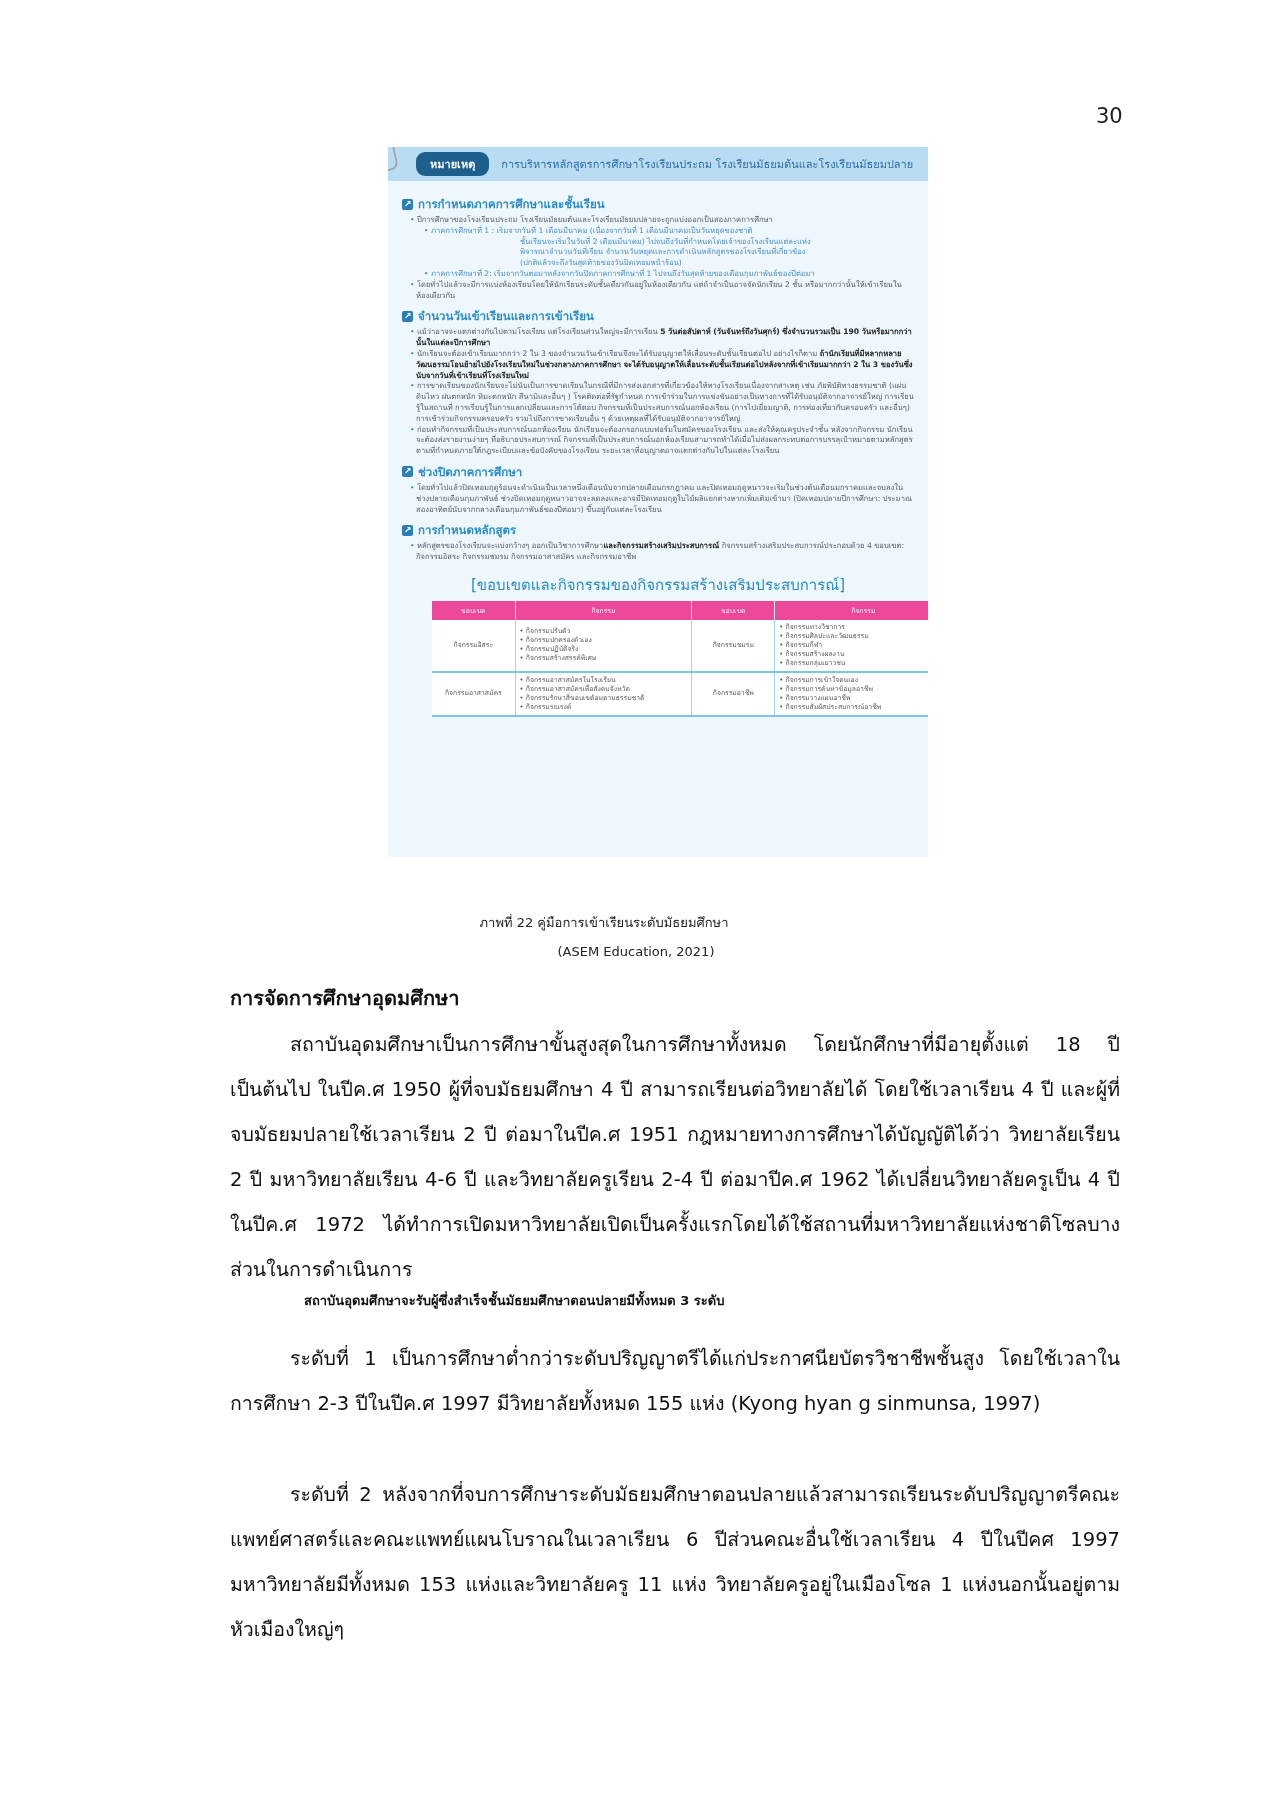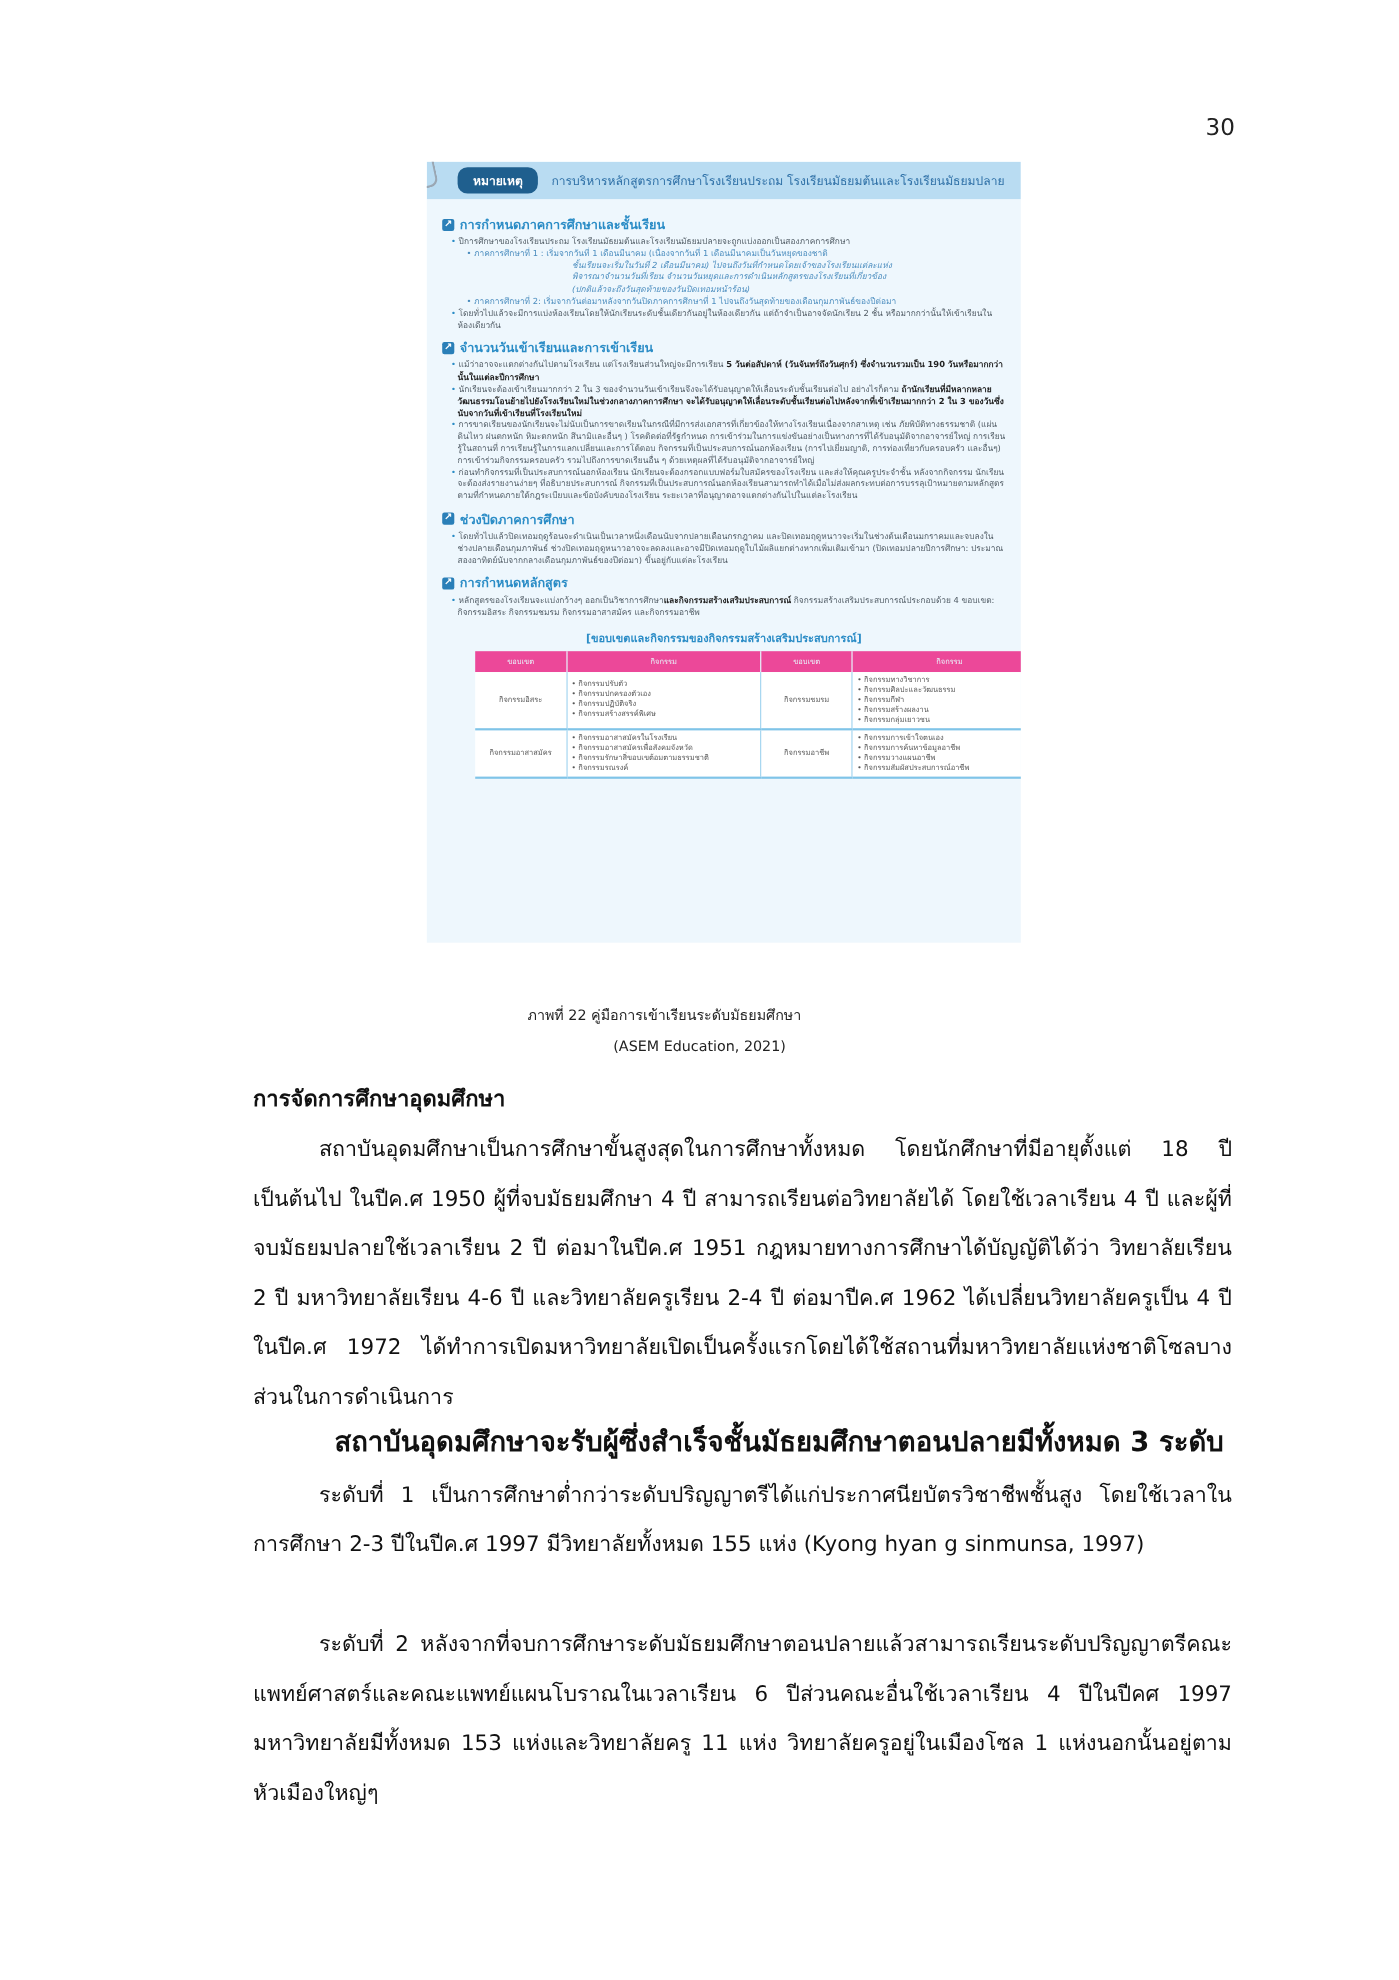--- a/index.html
+++ b/index.html
@@ -17,34 +17,34 @@
                 padding:3px 14px; border-radius:9px; margin-right:12px; }
   .fig-title { color:#2d6fa6; font-size:11px; white-space:nowrap; }
   .fig-body { padding:8px 14px 0 14px; }
   .sec-title { color:#2a8cc6; font-weight:bold; font-size:11.5px; margin:6px 0 2px 0; display:flex; align-items:center; }
   .sec-icon { display:inline-block; width:11px; height:11px; background:#2a7fb8; color:#fff;
               font-size:9px; line-height:11px; text-align:center; border-radius:2px; margin-right:5px; }
   .bullet { font-size:7.6px; line-height:10.8px; color:#4f5a63; padding-left:14px; text-indent:-6px; }
   .bullet b { color:#222; }
   .bullet .dot { color:#2a8cc6; }
   .sub { font-size:7.6px; line-height:10.8px; color:#4a8cbe; padding-left:22px; }
-  .sub-cont { padding-left:118px;font-style:italic; }
-  .tbl-title { text-align:center; color:#2a8cc6; font-weight:bold; font-size:10px; margin:10px 0 4px 0; }
+  .sub-cont { padding-left:118px; }
+  .tbl-title { text-align:center; color:#2a8cc6; font-weight:normal; font-size:15px; margin:10px 0 4px 0; }
   table { border-collapse:collapse; margin-left:30px; width:520px; font-size:6.8px; color:#555; }
   th { background:#ec4899; color:#e8f5fc; font-weight:normal; height:17px; border-right:1px solid #e6f2fb; }
   td { background:#fff; border-right:1px solid #9fd3ef; border-bottom:2px solid #7fc4e8; vertical-align:middle; padding:3px 4px; line-height:9px; }
   td.cat { text-align:center; }
   td ul { margin:0; padding:0; list-style:none; }
   td li::before { content:"• "; }
 
   .caption { position:absolute; left:0; width:1208px; text-align:center; font-size:13px; color:#222; }
   .heading { position:absolute; left:230px; top:982px; font-size:20px; font-weight:bold; }
   .body { position:absolute; left:230px; width:890px; font-size:19.5px; line-height:45px; text-align:justify; color:#111; }
   .indent { text-indent:60px; }
-  .subhead { position:absolute; left:304px; font-size:25px; font-weight:bold; }
+  .subhead { position:absolute; left:304px; font-size:13px; font-weight:bold; }
 </style>
 </head>
 <body>
 
 <div class="page-number">30</div>
 
 <div class="figure">
   <div class="clip"></div>
   <div class="fig-header">
     <span class="note-badge">หมายเหตุ</span>

